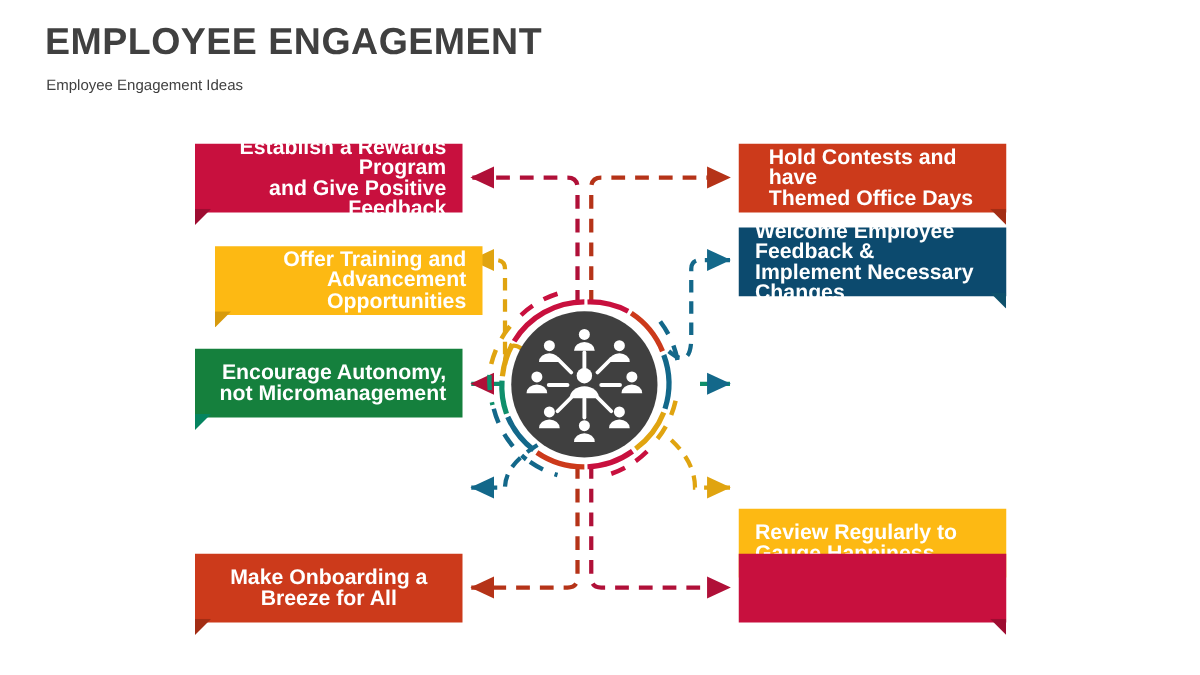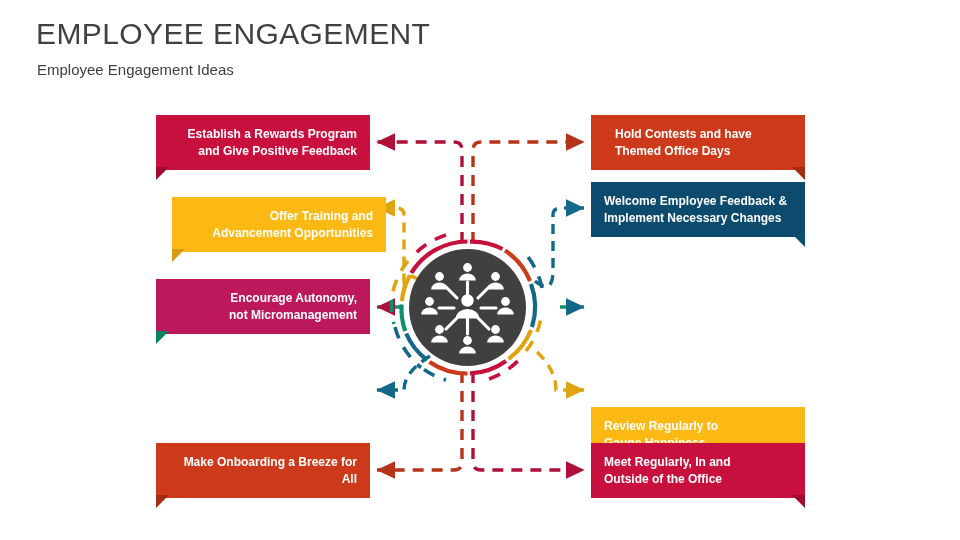--- a/index.html
+++ b/index.html
@@ -15,30 +15,30 @@
     font-family: "Liberation Sans", sans-serif;
     background: #ffffff;
   }
 
   
   #slide-title {
     position: absolute;
     left: 36px;
     top: 17px;
     font-size: 30px;
-    font-weight: normal;
+    font-weight: bold;
     letter-spacing: 0.4px;
     color: #404040;
     white-space: nowrap;
   }
   #slide-subtitle {
     position: absolute;
     left: 37px;
     top: 61px;
-    font-size: 15px;
+    font-size: 12px;
     font-weight: normal;
     color: #404040;
     white-space: nowrap;
   }
 
   
   #diagram {
     position: absolute;
     left: 0;
     top: 0;
@@ -55,35 +55,35 @@
 
   
   .card {
     position: absolute;
     width: 214px;
     height: 55px;
     box-sizing: border-box;
     display: flex;
     align-items: center;
     color: #ffffff;
-    font-size: 12px;
+    font-size: 17px;
     font-weight: bold;
     line-height: 16.5px;
   }
   .card .card-label {
     display: block;
     width: 100%;
     padding: 0 13px;
     white-space: pre-line;
   }
   .card.left  { left: 156px; }
   .card.right { left: 591px; }
   .card.left  .card-label { text-align: right; }
   .card.right .card-label { text-align: left; }
-  .card.center-text .card-label { }
+  .card.center-text .card-label { text-align: center; }
 
   
   .fold {
     position: absolute;
     width: 13px;
     height: 13px;
     bottom: -10px;
   }
   .card.left .fold {
     left: 0px;
@@ -173,21 +173,21 @@
     <span class="card-label">Establish a Rewards Program
 and Give Positive Feedback</span>
   </div>
 
   <div class="card left" style="top:197px; background:#FDB913;margin-left:16px;">
     <span class="fold" style="background:#D79A0C;"></span>
     <span class="card-label">Offer Training and
 Advancement Opportunities</span>
   </div>
 
-  <div class="card left" style="top:279px; background:#be185d;">
+  <div class="card left" style="top:279px; background:#15803d;">
     <span class="fold" style="background:#05845F;"></span>
     <span class="card-label">Encourage Autonomy,
 not Micromanagement</span>
   </div>
 
 
   <div class="card left center-text" style="top:443px; background:#CC3A1B;">
     <span class="fold" style="background:#A32D14;"></span>
     <span class="card-label">Make Onboarding a Breeze for All</span>
   </div>
@@ -206,22 +206,20 @@
 
 
   <div class="card right" style="top:361px; background:#FDB913;margin-top:46px;">
     <span class="fold" style="background:#D79A0C;"></span>
     <span class="card-label">Review Regularly to
 Gauge Happiness</span>
   </div>
 
   <div class="card right" style="top:443px; background:#C8103E;">
     <span class="fold" style="background:#9E0C31;"></span>
-    <span class="card-label"> Meet Regularly, In and
-Outside of the Office</span>
   </div>
 
   <div id="center-hub">
 
     <svg id="hub-ring" width="163" height="163" viewBox="0 0 163 163">
       <g fill="none" stroke-width="4.2" stroke-linecap="butt">
 
         <path d="M 81.5,15.5 A 66,66 0 0 0 25.3,47.0" stroke="#C8103E"></path>
         <path d="M 24.0,49.3 A 66,66 0 0 0 15.9,75.0" stroke="#E0A410"></path>
         <path d="M 15.6,78.5 A 66,66 0 0 0 19.2,105.0" stroke="#0F8F6B"></path>

